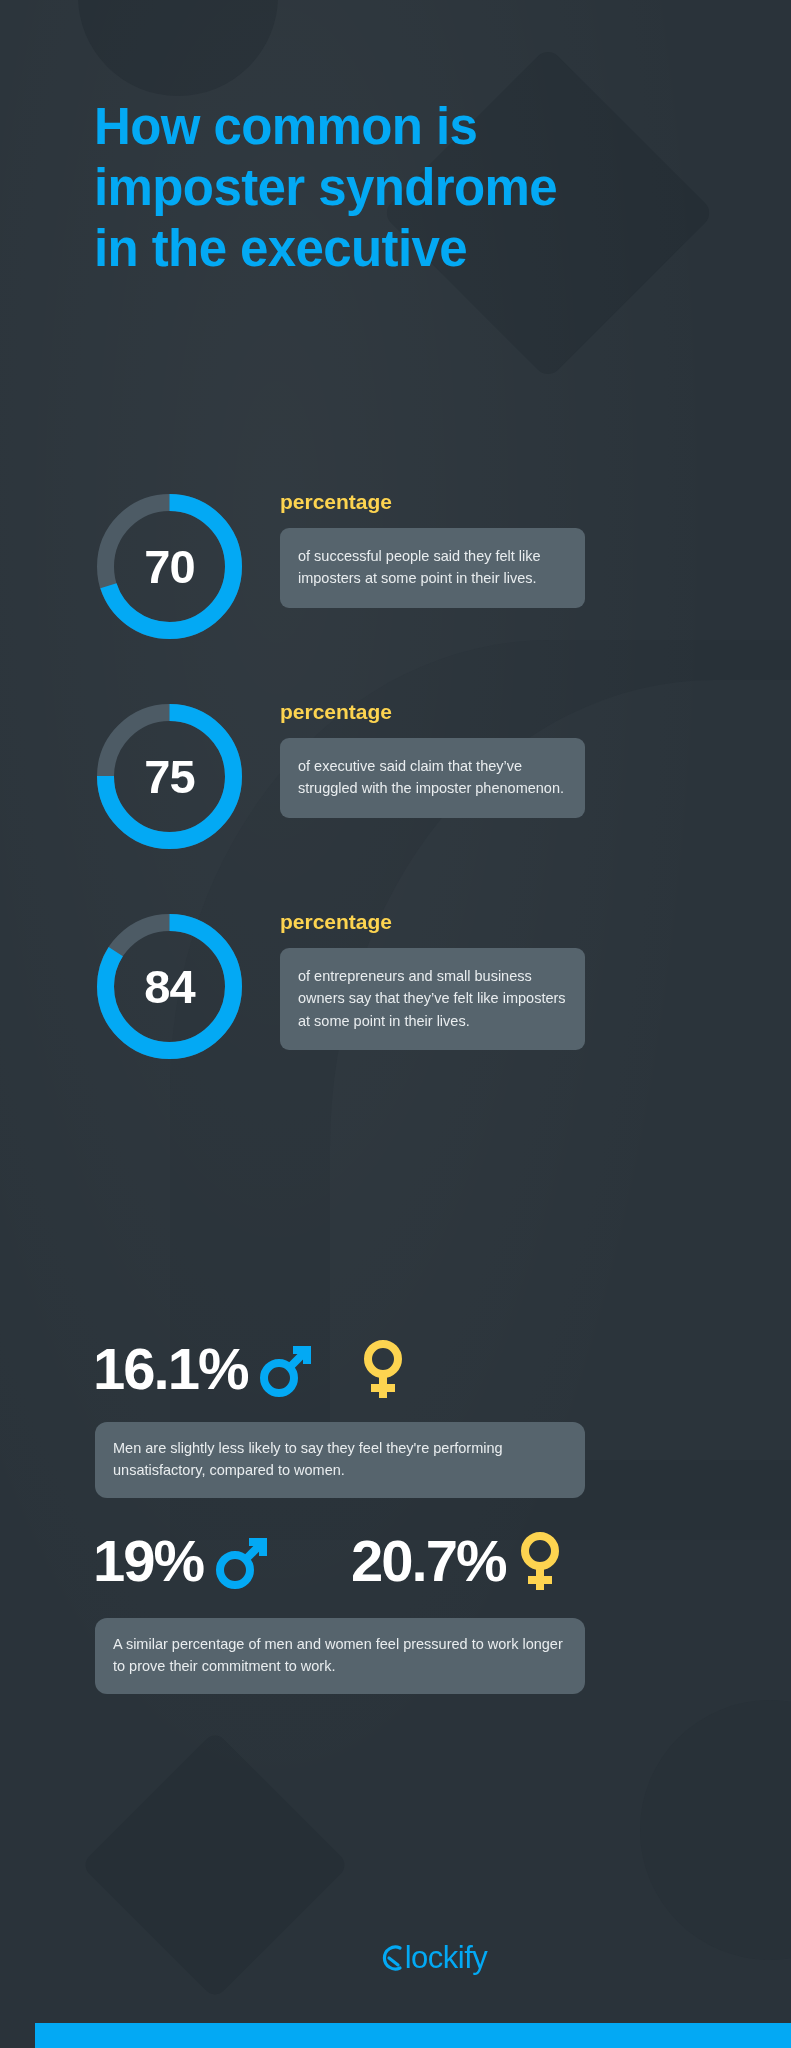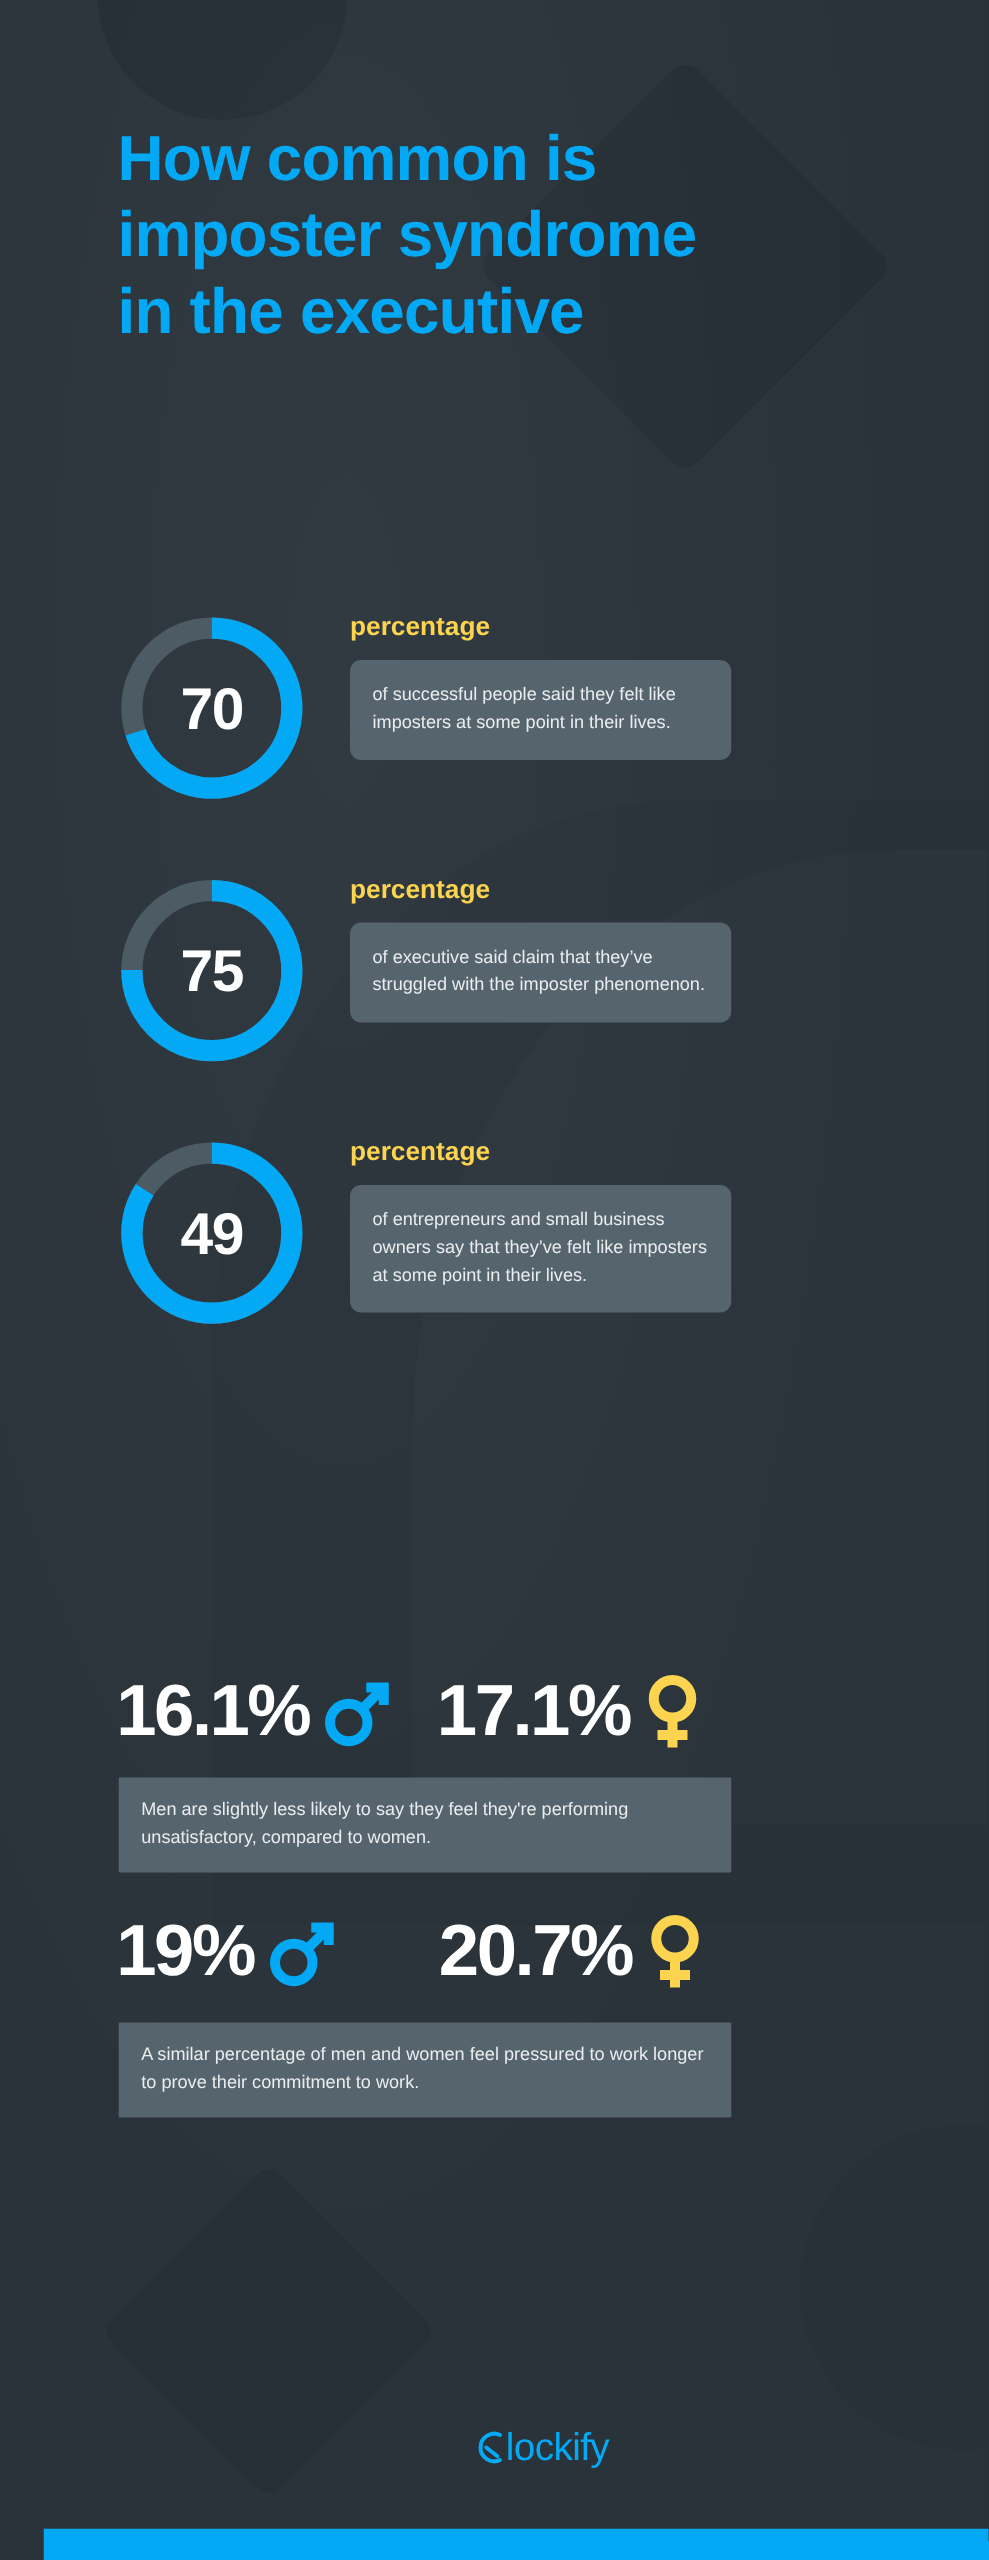--- a/index.html
+++ b/index.html
@@ -134,21 +134,21 @@
     line-height: 1;
   }
   .gsym { display: inline-block; margin-left: 8px; }
   .gsym svg { display: block; }
   .gender-gap { width: 32px; }
   .gender-box {
     position: absolute;
     left: 60px;
     width: 490px;
     background: #56646d;
-    border-radius: 1px;
+    border-radius: 12px;
     padding: 15px 18px 16px 18px;
     color: #e9edef;
     font-size: 14.5px;
     line-height: 1.55;
   }
 
   
   .logo {
     position: absolute;
     left: 0; top: 1940px;
@@ -217,21 +217,21 @@
         <div class="stat-box">of executive said claim that they’ve struggled with the imposter phenomenon.</div>
       </div>
     </div>
 
     <div class="stat-row" style="top:910px;">
       <div class="donut-wrap">
         <svg viewBox="0 0 153 153">
           <circle cx="76.5" cy="76.5" r="64" fill="none" stroke="#4d5b65" stroke-width="17"></circle>
           <circle cx="76.5" cy="76.5" r="64" fill="none" stroke="#03a9f4" stroke-width="17" stroke-dasharray="337.8 402.1" transform="rotate(-90 76.5 76.5)"></circle>
         </svg>
-        <div class="donut-value">49</div>
+        <div class="donut-value">84</div>
       </div>
       <div class="stat-text">
         <div class="stat-label">percentage</div>
         <div class="stat-box">of entrepreneurs and small business owners say that they’ve felt like imposters at some point in their lives.</div>
       </div>
     </div>
 
     <div class="gender-row" style="top:1330px;">
       <div class="gender-figs">
         <div class="gender-pair">
@@ -239,21 +239,20 @@
           <span class="gsym">
             <svg width="62" height="62" viewBox="0 0 62 62">
               <circle cx="24" cy="40" r="15" fill="none" stroke="#03a9f4" stroke-width="8"></circle>
               <line x1="35" y1="29" x2="53" y2="11" stroke="#03a9f4" stroke-width="8" stroke-linecap="butt"></line>
               <polygon points="38,8 56,8 56,26 48,26 48,16 38,16" fill="#03a9f4"></polygon>
             </svg>
           </span>
         </div>
         <div class="gender-gap"></div>
         <div class="gender-pair">
-          <span class="gender-num">17.1%</span>
           <span class="gsym">
             <svg width="52" height="62" viewBox="0 0 52 62">
               <circle cx="26" cy="21" r="15" fill="none" stroke="#fdd450" stroke-width="8"></circle>
               <line x1="26" y1="37" x2="26" y2="60" stroke="#fdd450" stroke-width="8"></line>
               <line x1="14" y1="50" x2="38" y2="50" stroke="#fdd450" stroke-width="8"></line>
             </svg>
           </span>
         </div>
       </div>
       <div class="gender-box" style="top:92px;">Men are slightly less likely to say they feel they're performing unsatisfactory, compared to women.</div>

